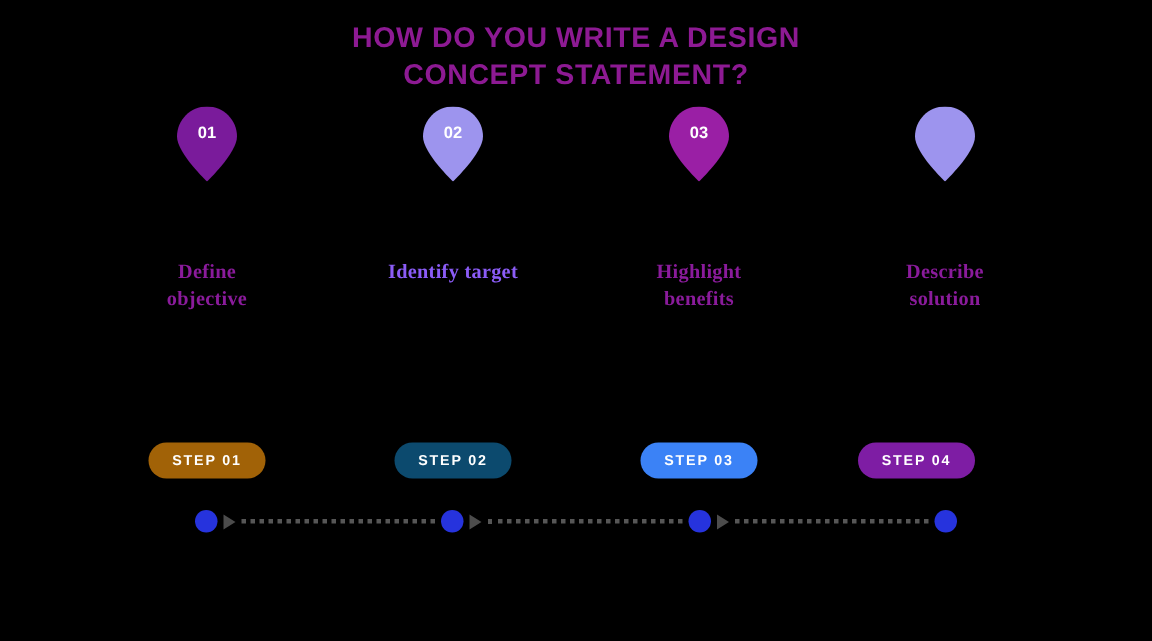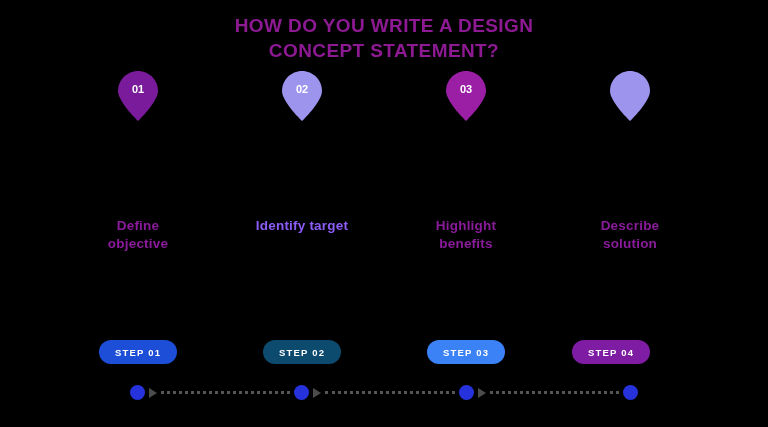--- a/index.html
+++ b/index.html
@@ -16,21 +16,21 @@
   .grid { display:grid; grid-template-columns:repeat(4,1fr); padding:0 56px; }
 
   .pins-row { margin-top:8px; }
   .pin-cell { display:flex; justify-content:center; }
   .pin { position:relative; width:40px; height:50px; }
   .pin svg { display:block; }
   .pin .num { position:absolute; top:0; left:0; width:40px; height:36px;
               display:flex; align-items:center; justify-content:center;
               color:#fff; font-size:11px; font-weight:700; }
 
-  .labels-row { margin-top:96px; }
+  .labels-row { margin-top:51px;font-family:Liberation Serif, serif; }
   .step-label { text-align:center; font-weight:800; font-size:13.5px; line-height:1.3;
                 white-space:pre-line; letter-spacing:.2px; }
 
   .pills-row { margin-top:88px; }
   .pill { width:78px; height:24px; border-radius:12px; margin:0 auto;
           display:flex; align-items:center; justify-content:center;
           color:#fff; font-size:9.5px; font-weight:700; letter-spacing:1.2px; }
 
   .timeline { display:flex; align-items:center; margin:21px 130px 0 130px; }
   .tdot { width:15px; height:15px; border-radius:50%; flex:0 0 auto; }
@@ -88,21 +88,21 @@
     <div class="step-label" style="color: rgb(138, 27, 155);">Define
 objective</div>
     <div class="step-label" style="color: #8b5cf6;">Identify target</div>
     <div class="step-label" style="color: rgb(138, 27, 155);">Highlight
 benefits</div>
     <div class="step-label" style="color: rgb(138, 27, 155);">Describe
 solution</div>
   </div>
 
   <div class="grid pills-row">
-    <div class="pill" style="background: #1d4ed8;">STEP 01</div>
+    <div class="pill" style="background: #a16207;">STEP 01</div>
     <div class="pill" style="background: #0c4a6e;">STEP 02</div>
     <div class="pill" style="background: #3b82f6;">STEP 03</div>
     <div class="pill" style="background: rgb(126, 29, 164); margin-left: 24px;">STEP 04</div>
   </div>
 
   <div class="timeline">
     <div class="tdot" style="background: rgb(38, 51, 221);"></div>
     <div class="connector">
       <span class="arrow-icon"></span>
       <span class="dash"></span>

